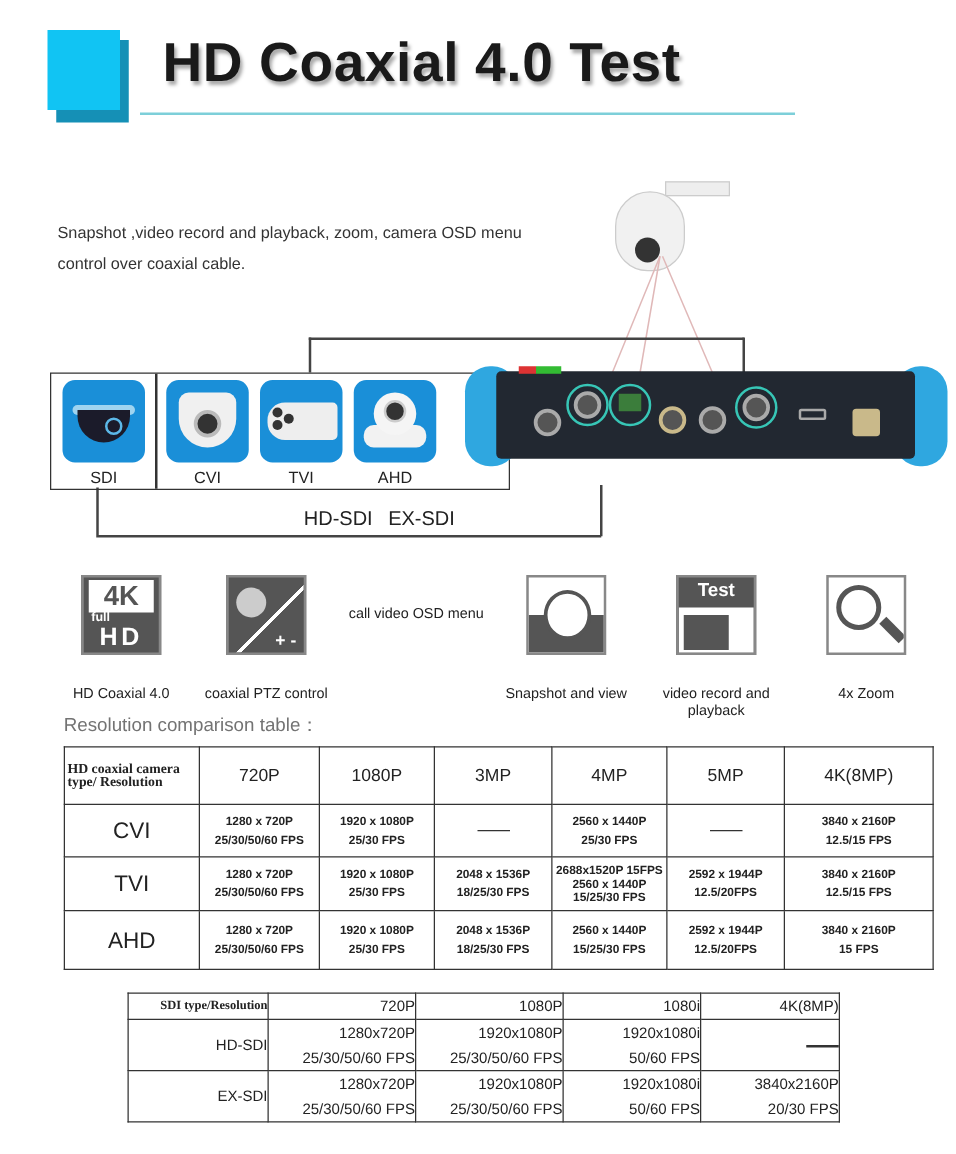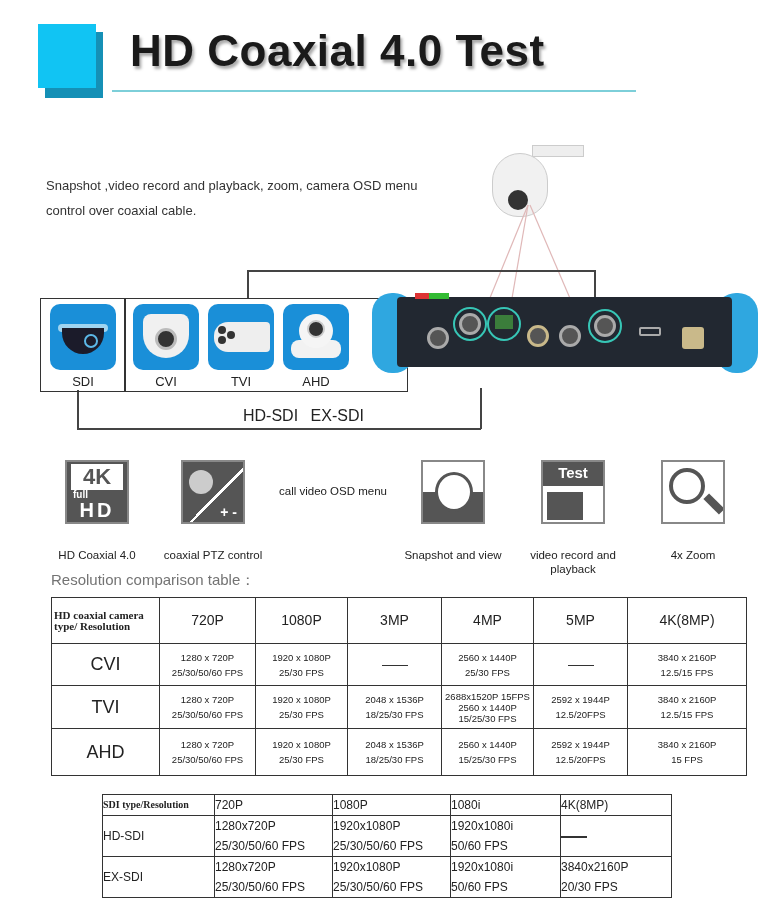--- a/index.html
+++ b/index.html
@@ -26,28 +26,28 @@
   .bnc{position:absolute;width:22px;height:22px;border-radius:50%;border:3px solid #aaa;background:#555}
   .ring{position:absolute;width:34px;height:34px;border-radius:50%;border:2px solid #37c6b6}
   .ptz{left:490px;top:145px;width:95px;height:80px}
   
   .feat{position:absolute;top:460px;width:110px;text-align:center}
   .feat .fi{width:64px;height:64px;margin:0 auto;background:#555;border:2px solid #888;position:relative;overflow:hidden;color:#fff;font-weight:bold}
   .feat .ft{font-size:11.5px;line-height:14px;margin-top:24px;color:#222}
   .res-title{left:51px;top:571px;font-size:15px;color:#737373}
   table{border-collapse:collapse;position:absolute}
   .t1{left:51px;top:597px;width:696px;border:1.5px solid #333}
-  .t1 td{border:1px solid #333;text-align:center;vertical-align:middle;font-size:9.5px;font-weight:normal;line-height:15px;color:#222}
+  .t1 td{border:1px solid #333;text-align:center;vertical-align:middle;font-size:9.5px;font-weight:bold;line-height:15px;color:#222}
   .t1 .h{font-size:14px;font-weight:normal;height:46px}
   .t1 .rh{font-size:18px;font-weight:normal}
   .t1 .corner{font-family:"Liberation Serif",serif;font-size:11px;font-weight:bold;text-align:left;line-height:11px;padding-left:2px}
   .t1 tr.r{height:42px}
   .t1 tr.r2{height:43px}
   .t2{left:102px;top:794px;width:570px;border:1.5px solid #333}
-  .t2 td{border:1px solid #333;text-align:left;font-size:12px;line-height:20px;color:#222}
+  .t2 td{border:1px solid #333;text-align:right;font-size:12px;line-height:20px;color:#222}
   .t2 .corner{font-family:"Liberation Serif",serif;font-size:10px;font-weight:bold}
   .dash{display:inline-block;width:26px;height:1.5px;background:#333;vertical-align:middle}
 </style>
 </head>
 <body>
 
 <div class="abs hdr-sq1"></div>
 <div class="abs hdr-sq2"></div>
 <div class="abs hdr-title">HD Coaxial 4.0 Test</div>
 <div class="abs hdr-line"></div>

